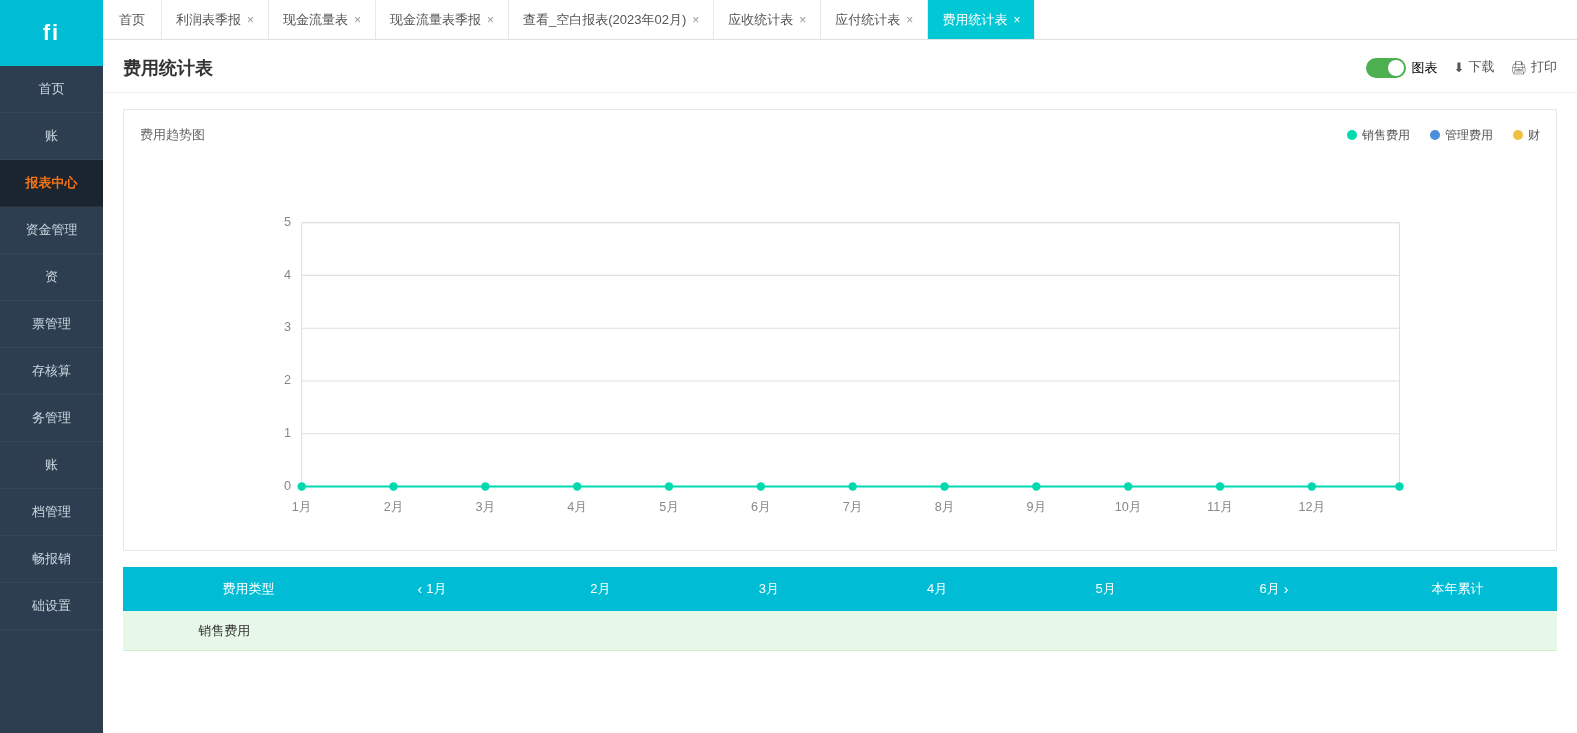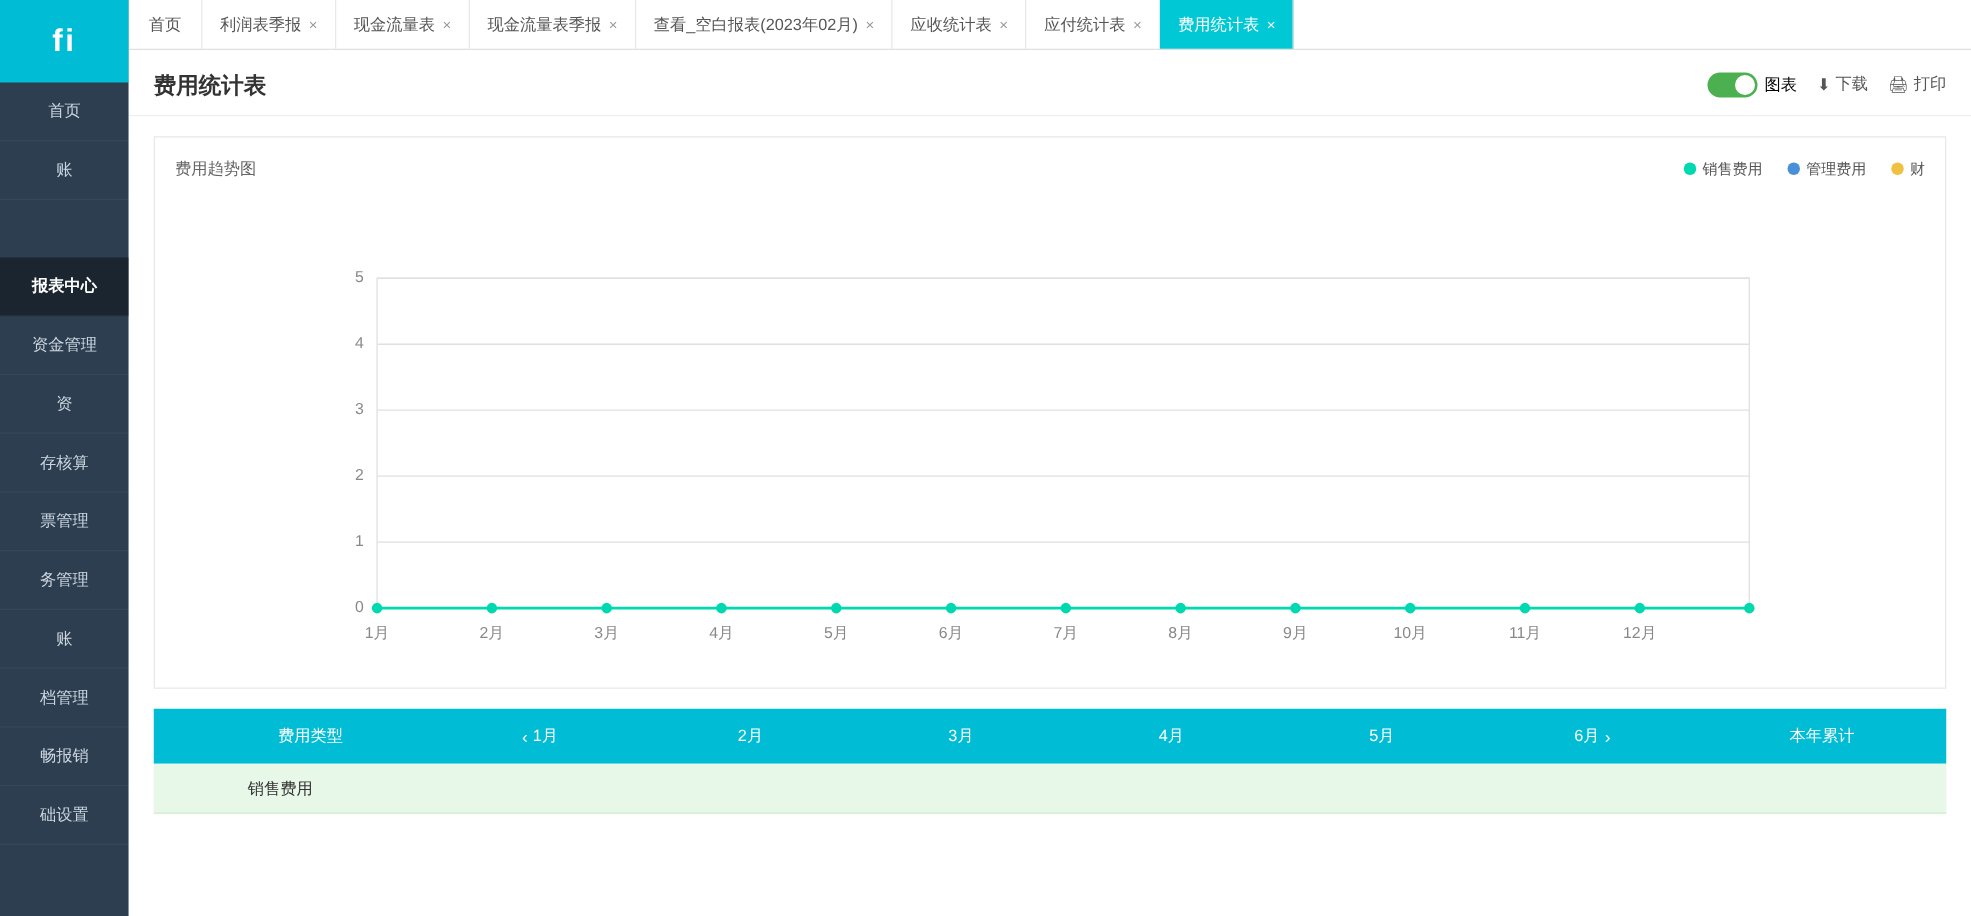--- a/index.html
+++ b/index.html
@@ -14,33 +14,33 @@
       height: 100%;
       flex-shrink: 0;
     }
     .sidebar-logo {
       background: #00bcd4;
       height: 66px;
       display: flex;
       align-items: center;
       justify-content: center;
       color: white;
-      font-size: 25px;
+      font-size: 22px;
       font-weight: bold;
       letter-spacing: 2px;
     }
     .sidebar-item {
       color: #cdd6e0;
       padding: 14px 0;
       text-align: center;
       font-size: 13px;
       cursor: pointer;
       border-bottom: 1px solid rgba(255,255,255,0.05);
     }
-    .sidebar-item.active { background: #1a252f; color: #ffffff; font-weight: bold; margin-top: 46px; }
+    .sidebar-item.active { background: #1a252f; color: #f97316; font-weight: bold; }
 
     
     .main-area {
       flex: 1;
       display: flex;
       flex-direction: column;
       overflow: hidden;
       background: #f5f6fa;
     }
 
@@ -235,22 +235,22 @@
 </head>
 <body>
 
 <div class="sidebar">
   <div class="sidebar-logo">fi</div>
   <div class="sidebar-item">首页</div>
   <div class="sidebar-item">账</div>
   <div class="sidebar-item active">报表中心</div>
   <div class="sidebar-item">资金管理</div>
   <div class="sidebar-item">资</div>
+  <div class="sidebar-item">票管理</div>
   <div class="sidebar-item">存核算</div>
-  <div class="sidebar-item">票管理</div>
   <div class="sidebar-item">务管理</div>
   <div class="sidebar-item">账</div>
   <div class="sidebar-item">档管理</div>
   <div class="sidebar-item">畅报销</div>
   <div class="sidebar-item">础设置</div>
 </div>
 
 <div class="main-area">
 
   <div class="tab-bar">

